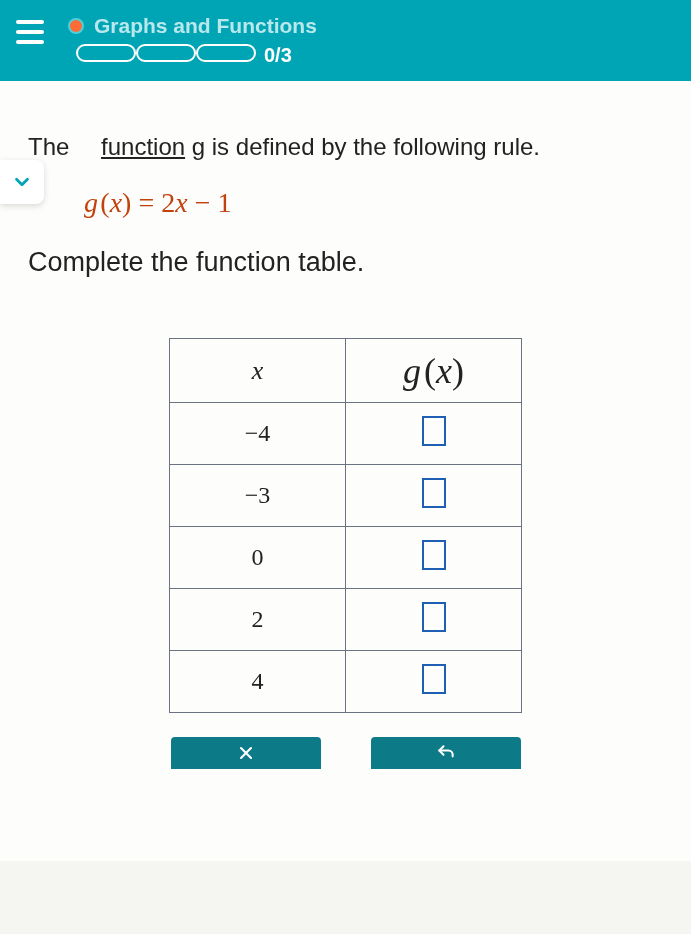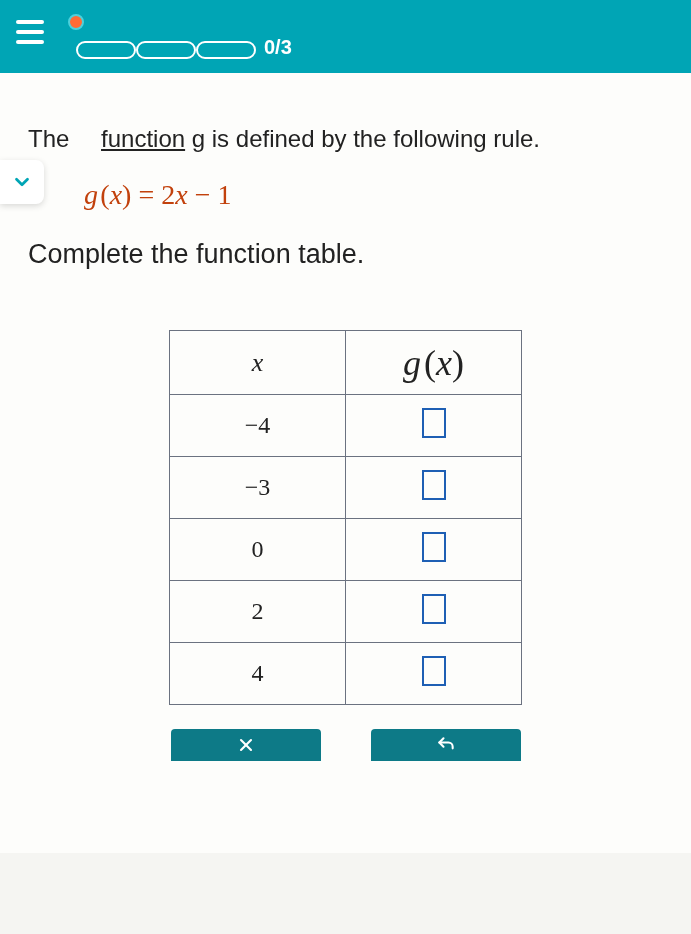--- a/index.html
+++ b/index.html
@@ -50,21 +50,21 @@
       flex-shrink: 0;
     }
     .title {
       font-size: 24px;
       font-weight: 700;
       color: #fff;
       margin-bottom: 12px;
     }
     .progress-row {
       display: flex;
-      align-items: flex-end;
+      align-items: flex-start;
       margin-left: 8px;
     }
     .pill {
       width: 60px;
       height: 18px;
       border: 2.5px solid #fff;
       background: transparent;
       border-radius: 10px;
     }
     .pill.first { border-radius: 10px; }
@@ -179,20 +179,21 @@
 <body>
 
 <div class="header">
   <div class="hamburger">
     <span></span>
       <span></span>
       <span></span>
   </div>
   <div class="category">
     <span class="bullet"></span>
+    <span>Graphs and Functions</span>
   </div>
   <div class="progress-row">
     <span class="pill first"></span>
     <span class="pill"></span>
     <span class="pill"></span>
     <span class="progress-text">0/3</span>
   </div>
 </div>
 
 <div class="collapse-tab">

